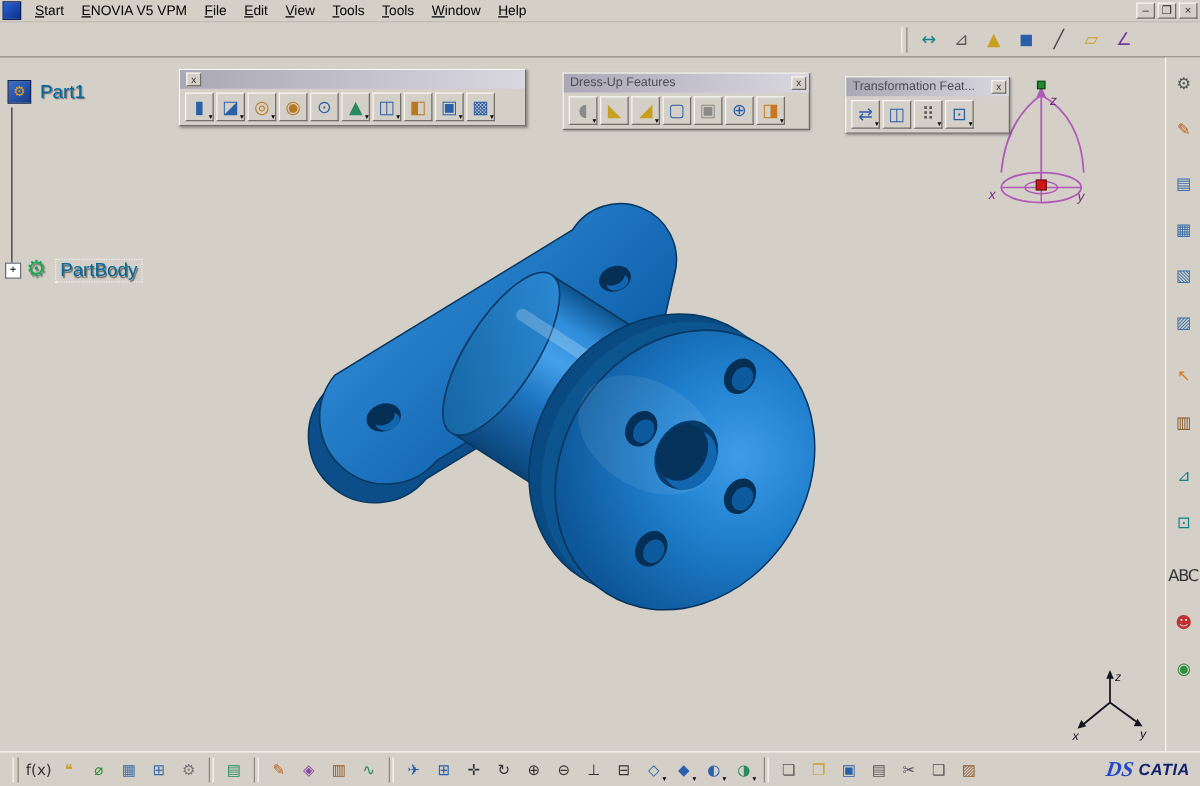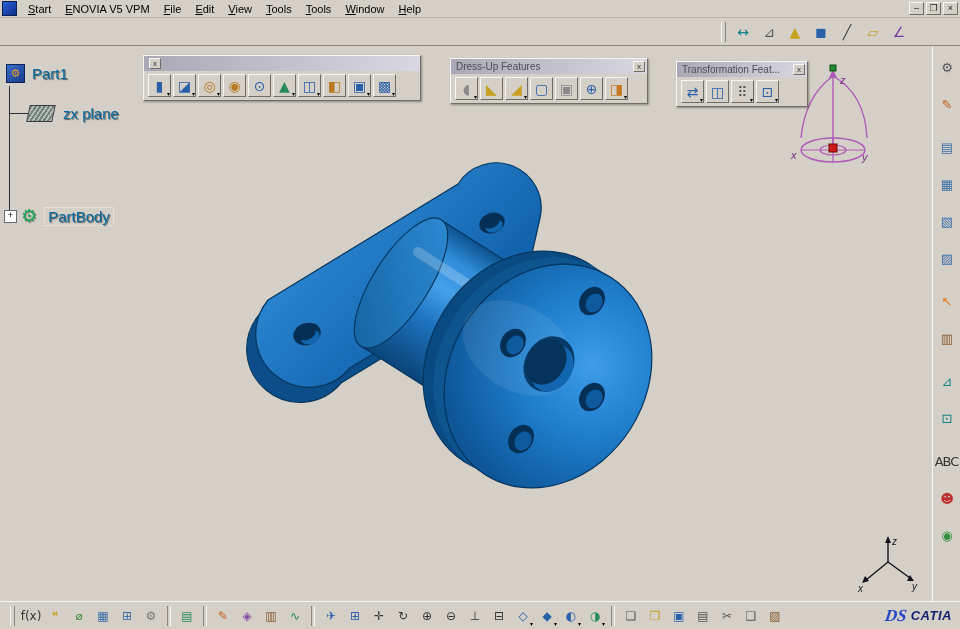--- a/index.html
+++ b/index.html
@@ -237,25 +237,20 @@
     <div class="tree-rootrow">
       <div class="part1-icon">
           <span>⚙</span>
         </div>
       <span class="tree-label">Part1</span>
     </div>
     <div class="tree-children">
 
 
 
-        <div class="tree-row">
-          <span class="stub"></span>
-          <span class="plane-icon"></span>
-          <span class="tree-label">zx plane</span>
-        </div>
       </div>
     <div class="pb-row">
       <span class="expander">+</span>
       <span class="gear-icon">⚙</span>
       <span class="tree-label pb-label">PartBody</span>
     </div>
 
     <div class="float-tb" style="left:143px;top:9px;width:276px;">
       <div class="titlebar">
         <button class="closebtn">x</button>

